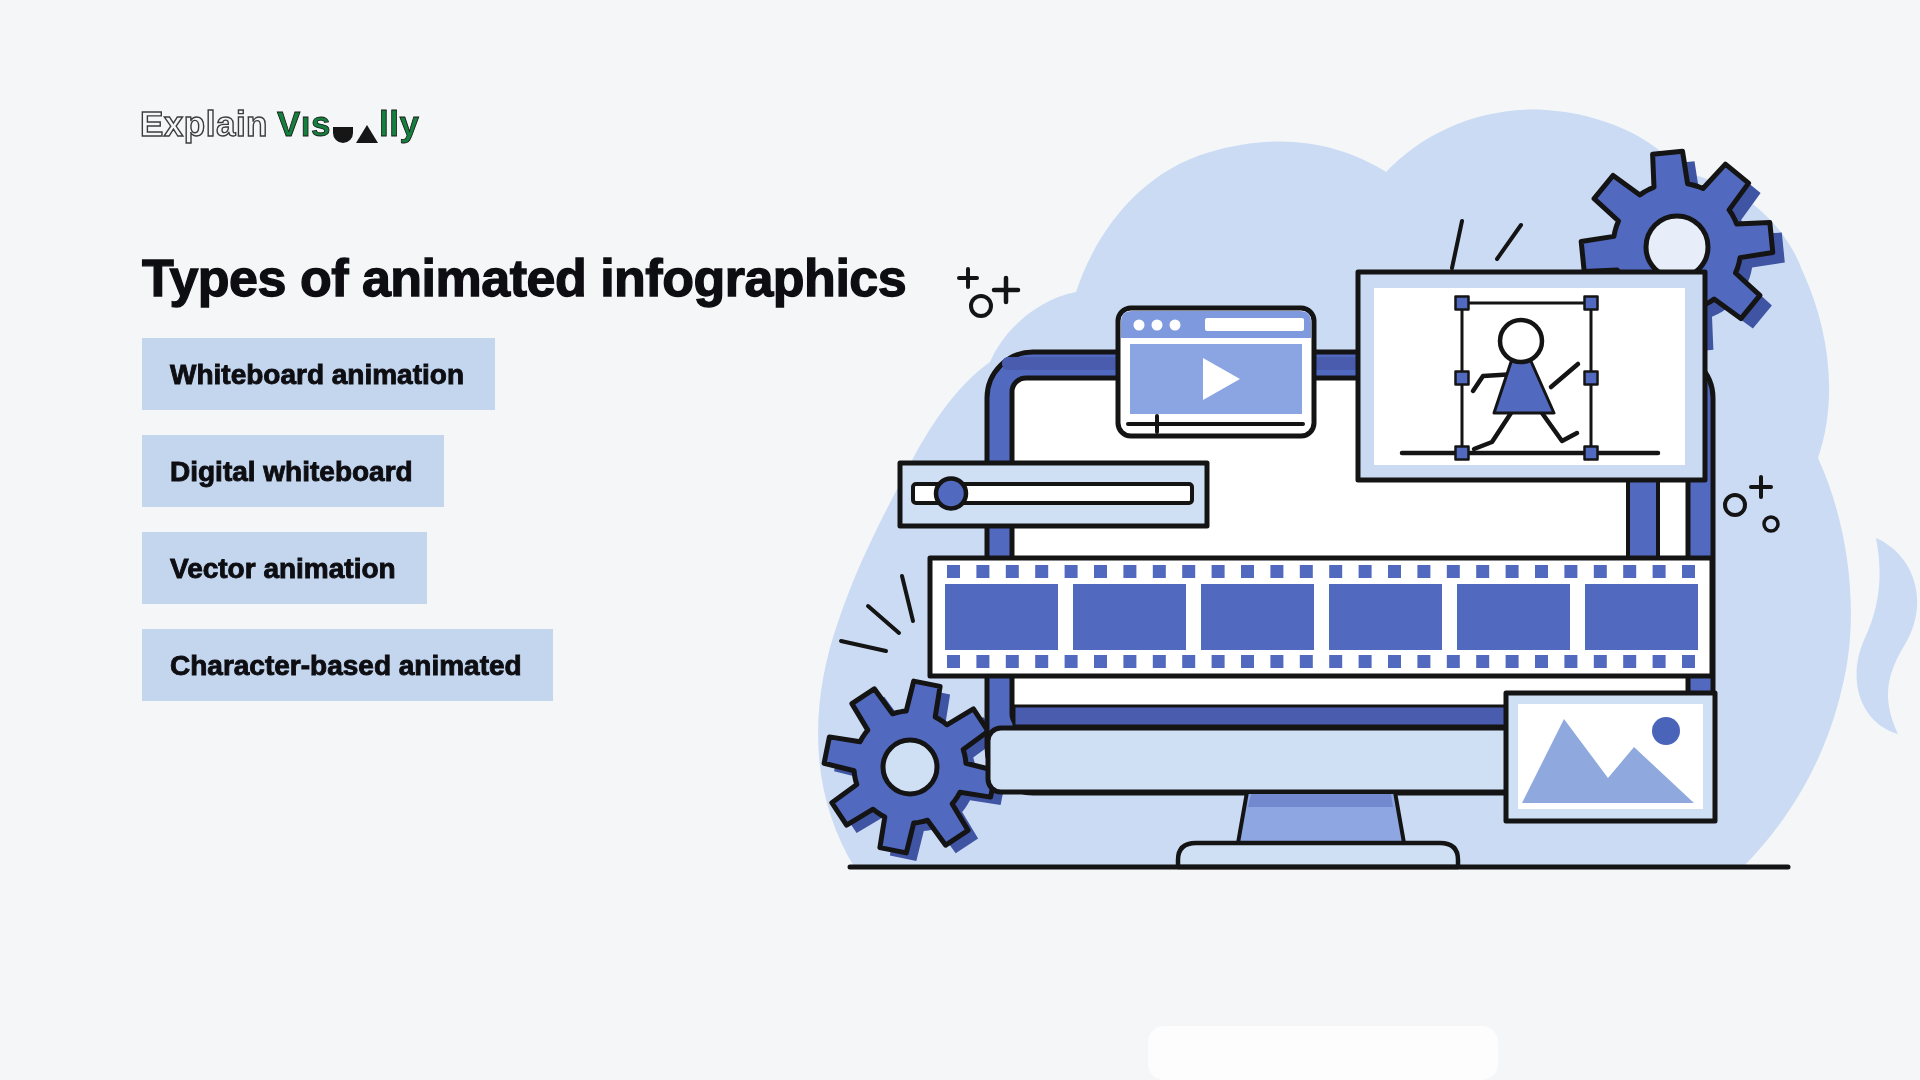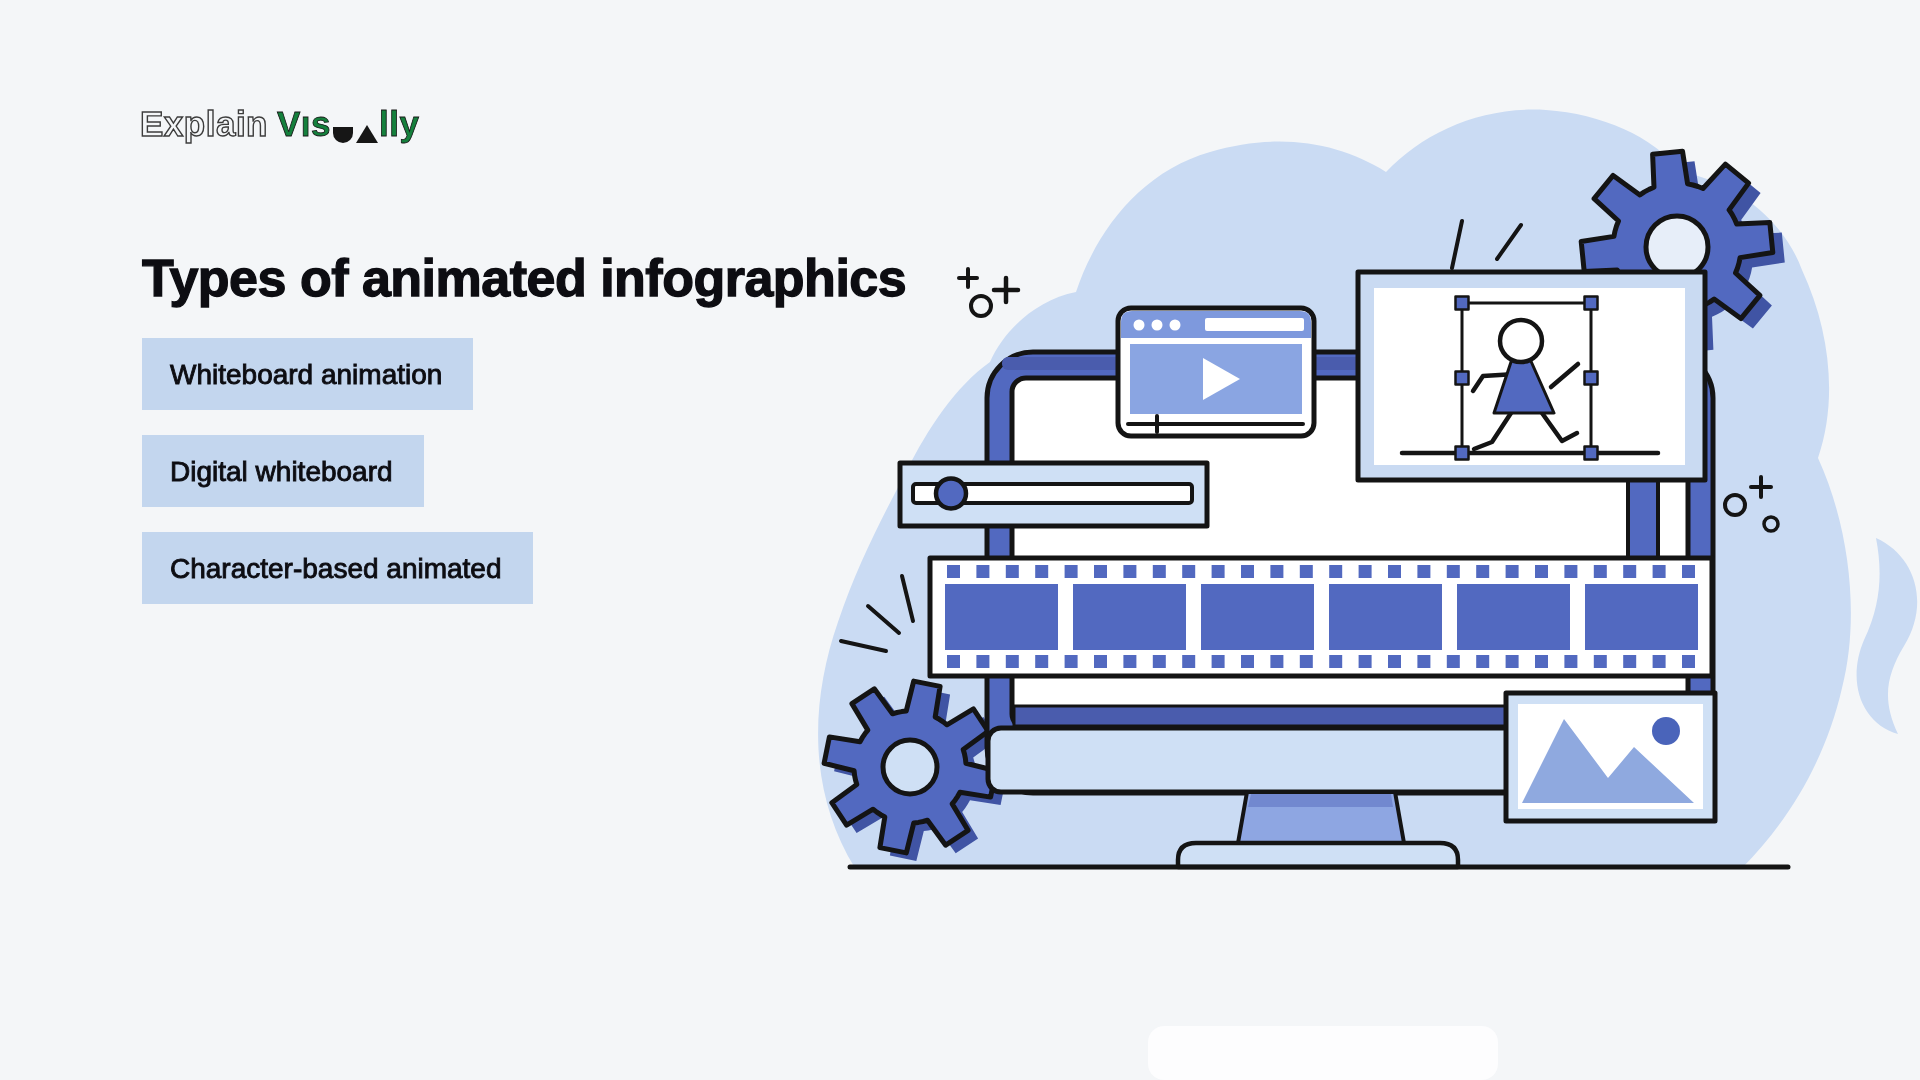--- a/index.html
+++ b/index.html
@@ -25,21 +25,21 @@
         border-radius:0 0 11px 11px;margin:0 2px;align-self:flex-end;transform:translateY(-1px);}
   .logo .a-tri{display:inline-block;width:0;height:0;border-left:11px solid transparent;
         border-right:11px solid transparent;border-bottom:18px solid #161616;margin:0 1px;
         align-self:flex-end;transform:translateY(-1px);}
 
   .title{position:absolute;left:142px;top:248px;font-size:52px;font-weight:700;
         color:var(--c-text);-webkit-text-stroke:1.3px var(--c-text);letter-spacing:-.5px;}
 
   .type-list{position:absolute;left:142px;top:338px;}
   .type-item{display:block;width:fit-content;background:var(--c-highlight);
-        color:var(--c-text);font-size:28px;font-weight:400;-webkit-text-stroke:.9px var(--c-text);
+        color:var(--c-text);font-size:28px;font-weight:700;-webkit-text-stroke:.9px var(--c-text);
         height:72px;line-height:73px;padding:0 31px 0 28px;margin-bottom:25px;white-space:nowrap;}
 
   .taskbar-remnant{position:absolute;left:1148px;top:1026px;width:350px;height:54px;
         background:#fdfdfe;border-radius:16px;opacity:.92;}
 
   
   .ol{stroke:var(--c-outline);stroke-linecap:round;stroke-linejoin:round;}
   .f-none{fill:none}.f-white{fill:var(--c-white)}.f-primary{fill:var(--c-primary)}
   .f-dark{fill:var(--c-primary-dark)}.f-strip{fill:var(--c-strip-dark)}
   .f-mid{fill:var(--c-mid)}.f-bar{fill:var(--c-bar)}.f-pale{fill:var(--c-pale)}
@@ -235,17 +235,18 @@
         <span class="a-tri"></span>
         <span>lly</span>
       </span>
   </div>
 
   <h1 class="title">Types of animated infographics</h1>
 
   <div class="type-list">
     <div class="type-item">Whiteboard animation</div>
     <div class="type-item">Digital whiteboard</div>
+    <div class="type-item">Vector animation</div>
     <div class="type-item">Character-based animated</div>
   </div>
 
   <div class="taskbar-remnant"></div>
 </div>
 
 </body></html>

